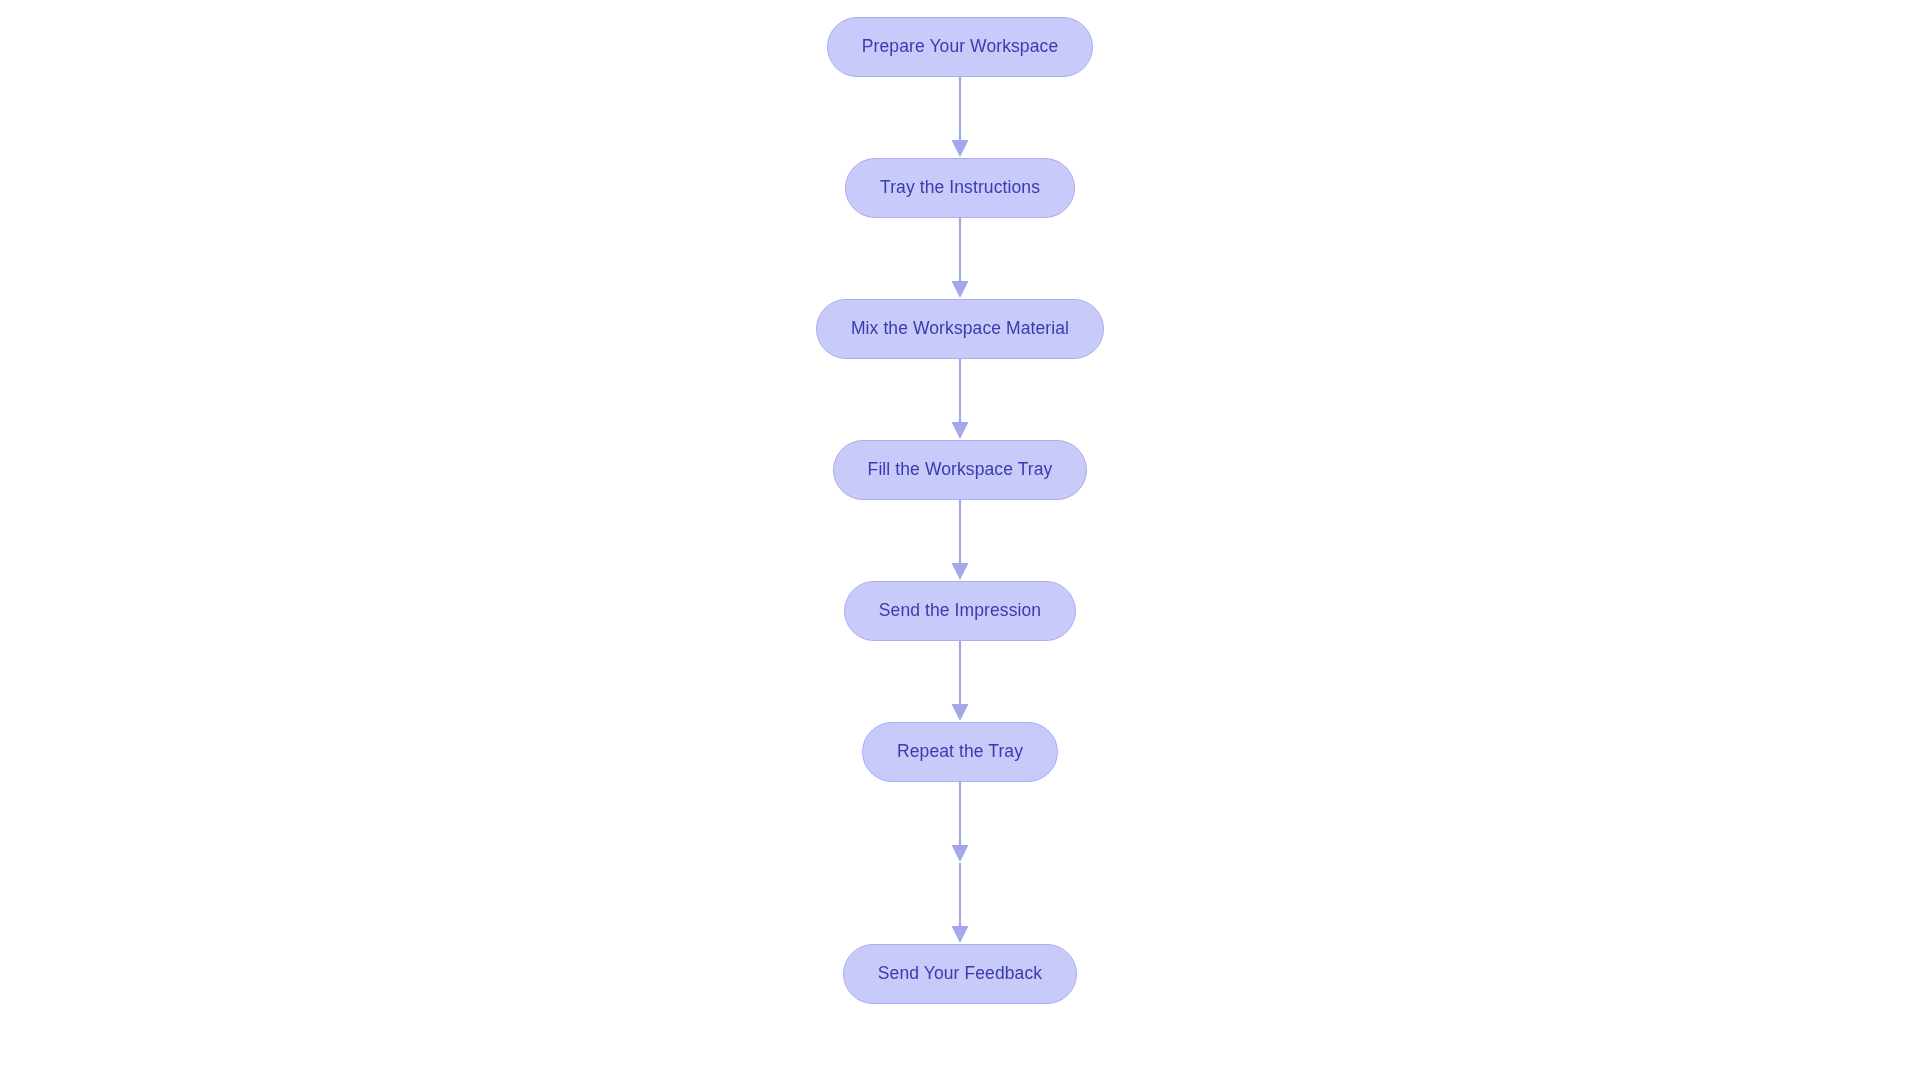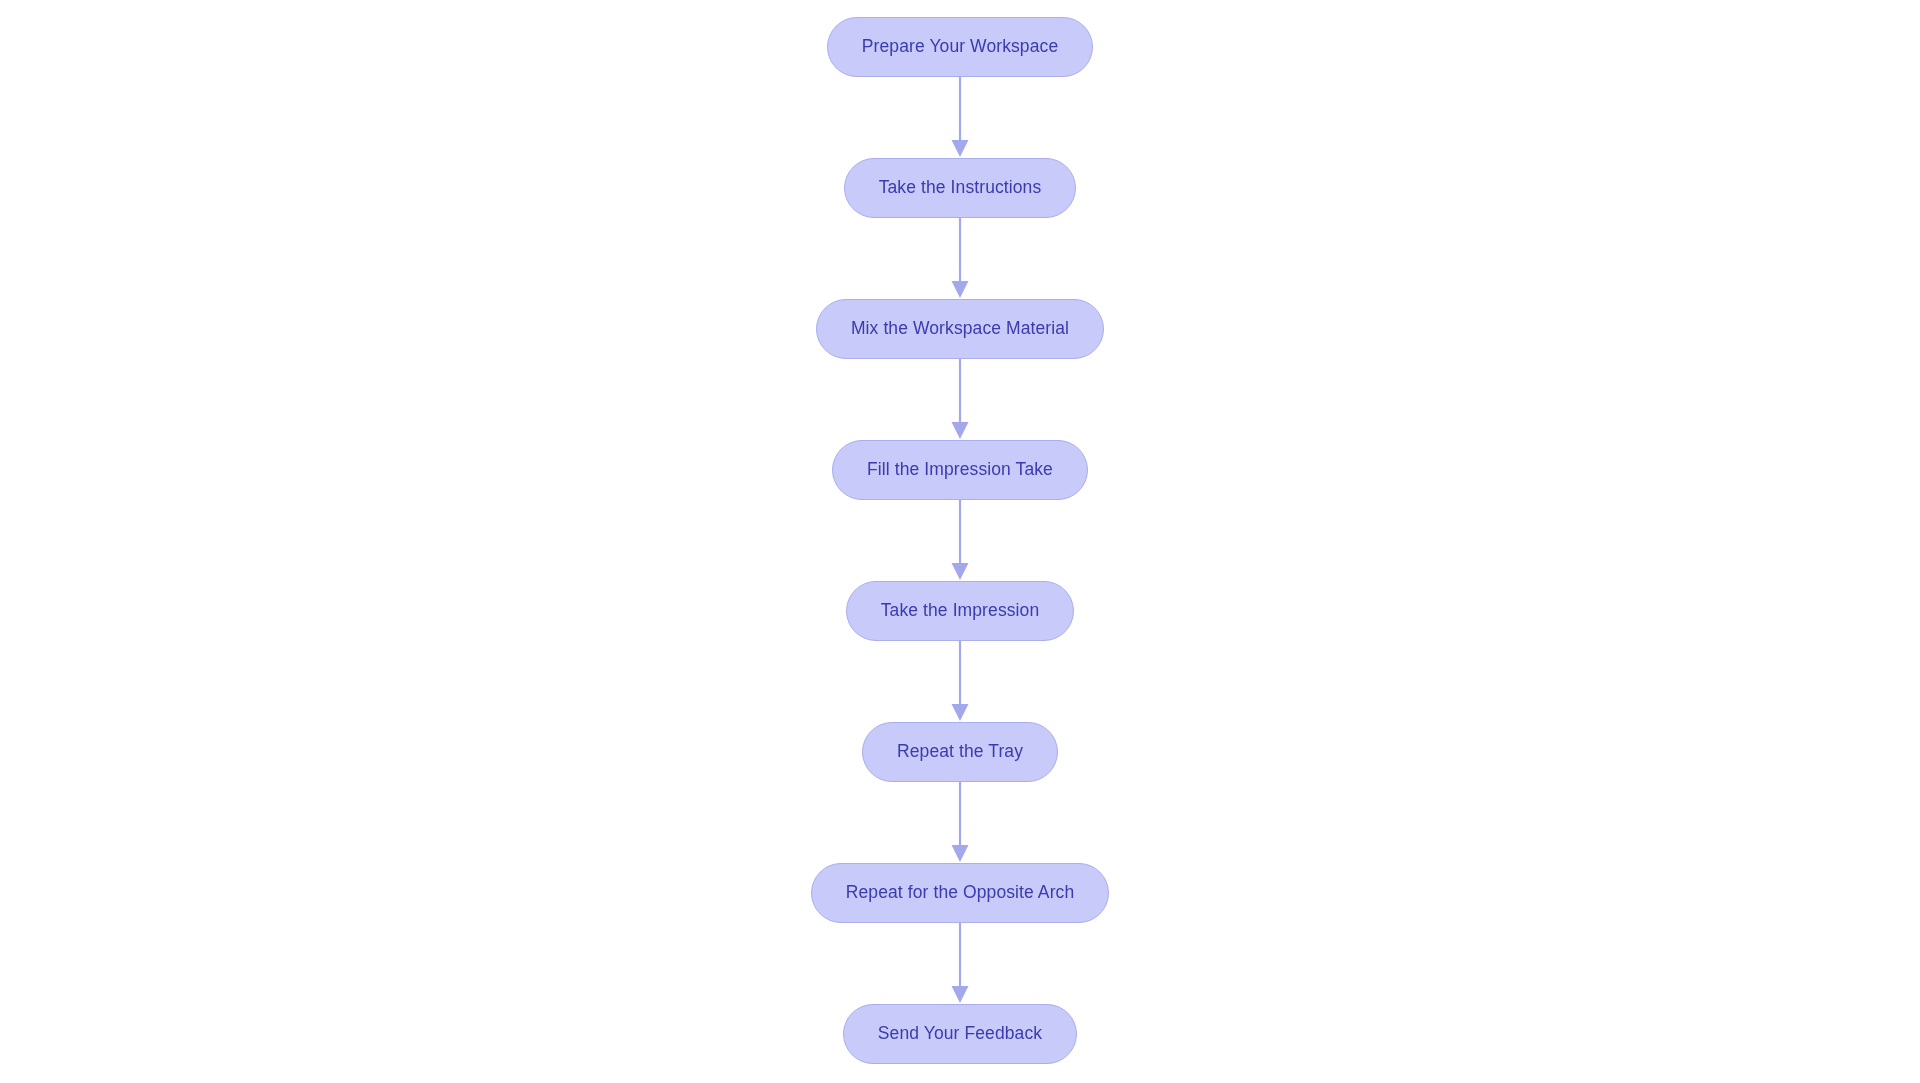--- a/index.html
+++ b/index.html
@@ -87,21 +87,21 @@
     </div>
 
     <div class="flow-connector">
       <svg viewBox="0 0 40 81" xmlns="http://www.w3.org/2000/svg" aria-hidden="true">
         <line x1="20" y1="0" x2="20" y2="66" stroke="#a3a8ed" stroke-width="2.2"></line>
         <polygon points="20,80 11.5,63 28.5,63" fill="#a3a8ed"></polygon>
       </svg>
     </div>
 
     <div class="flow-node">
-      <span class="flow-node-label">Take the Instructions</span>
+      <span class="flow-node-label">Tray the Instructions</span>
     </div>
 
     <div class="flow-connector">
       <svg viewBox="0 0 40 81" xmlns="http://www.w3.org/2000/svg" aria-hidden="true">
         <line x1="20" y1="0" x2="20" y2="66" stroke="#a3a8ed" stroke-width="2.2"></line>
         <polygon points="20,80 11.5,63 28.5,63" fill="#a3a8ed"></polygon>
       </svg>
     </div>
 
     <div class="flow-node">
@@ -109,55 +109,52 @@
     </div>
 
     <div class="flow-connector">
       <svg viewBox="0 0 40 81" xmlns="http://www.w3.org/2000/svg" aria-hidden="true">
         <line x1="20" y1="0" x2="20" y2="66" stroke="#a3a8ed" stroke-width="2.2"></line>
         <polygon points="20,80 11.5,63 28.5,63" fill="#a3a8ed"></polygon>
       </svg>
     </div>
 
     <div class="flow-node">
-      <span class="flow-node-label">Fill the Impression Take</span>
+      <span class="flow-node-label">Fill the Workspace Tray</span>
     </div>
 
     <div class="flow-connector">
       <svg viewBox="0 0 40 81" xmlns="http://www.w3.org/2000/svg" aria-hidden="true">
         <line x1="20" y1="0" x2="20" y2="66" stroke="#a3a8ed" stroke-width="2.2"></line>
         <polygon points="20,80 11.5,63 28.5,63" fill="#a3a8ed"></polygon>
       </svg>
     </div>
 
     <div class="flow-node">
-      <span class="flow-node-label">Take the Impression</span>
+      <span class="flow-node-label">Send the Impression</span>
     </div>
 
     <div class="flow-connector">
       <svg viewBox="0 0 40 81" xmlns="http://www.w3.org/2000/svg" aria-hidden="true">
         <line x1="20" y1="0" x2="20" y2="66" stroke="#a3a8ed" stroke-width="2.2"></line>
         <polygon points="20,80 11.5,63 28.5,63" fill="#a3a8ed"></polygon>
       </svg>
     </div>
 
     <div class="flow-node">
       <span class="flow-node-label">Repeat the Tray</span>
     </div>
 
     <div class="flow-connector">
       <svg viewBox="0 0 40 81" xmlns="http://www.w3.org/2000/svg" aria-hidden="true">
         <line x1="20" y1="0" x2="20" y2="66" stroke="#a3a8ed" stroke-width="2.2"></line>
         <polygon points="20,80 11.5,63 28.5,63" fill="#a3a8ed"></polygon>
       </svg>
     </div>
 
-    <div class="flow-node">
-      <span class="flow-node-label">Repeat for the Opposite Arch</span>
-    </div>
 
     <div class="flow-connector">
       <svg viewBox="0 0 40 81" xmlns="http://www.w3.org/2000/svg" aria-hidden="true">
         <line x1="20" y1="0" x2="20" y2="66" stroke="#a3a8ed" stroke-width="2.2"></line>
         <polygon points="20,80 11.5,63 28.5,63" fill="#a3a8ed"></polygon>
       </svg>
     </div>
 
     <div class="flow-node">
       <span class="flow-node-label">Send Your Feedback</span>

